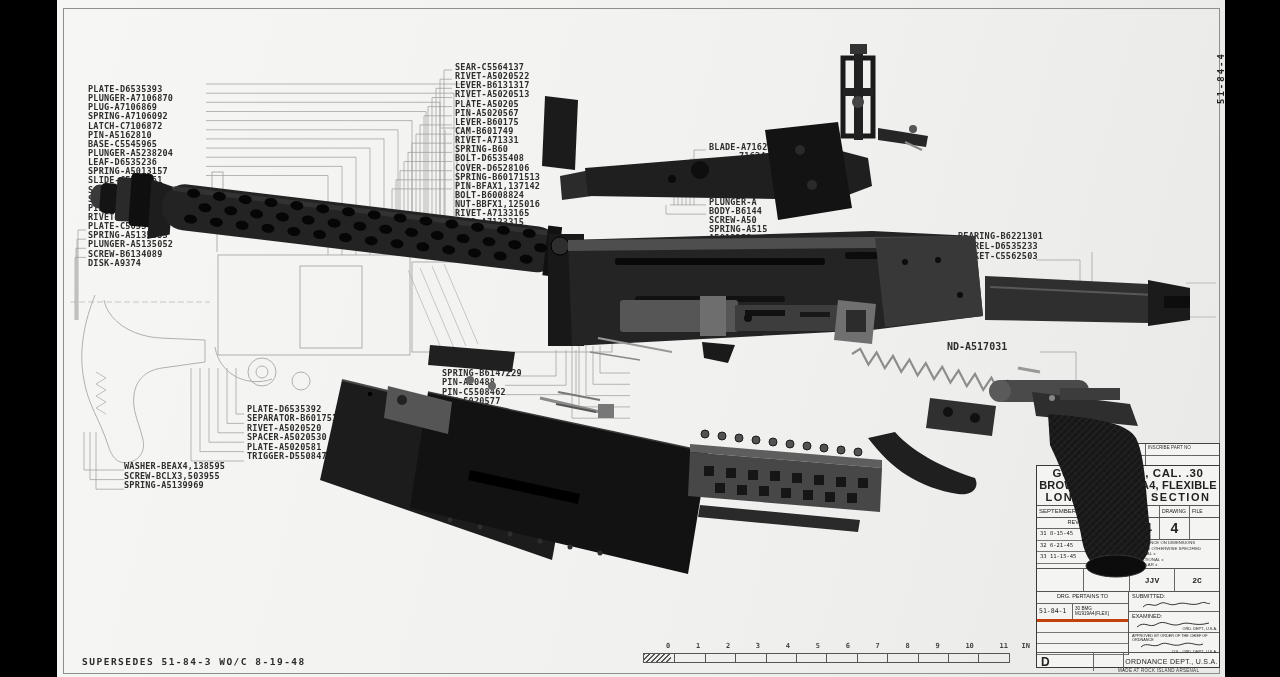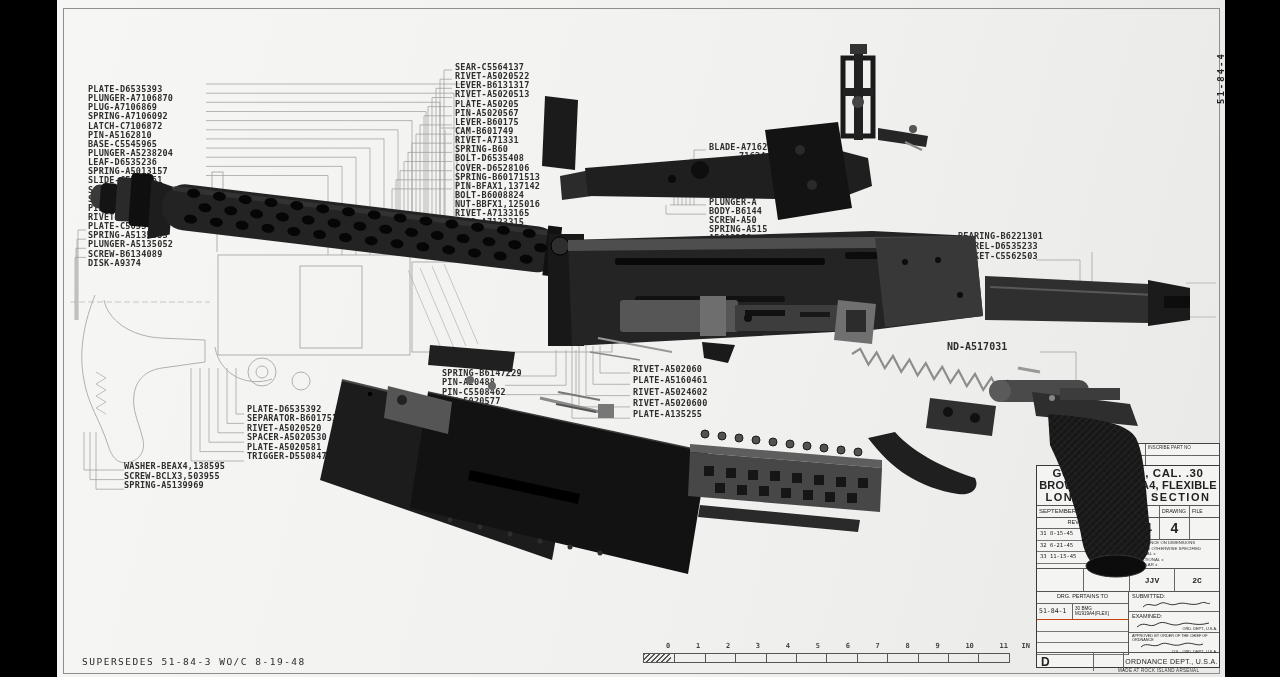--- a/index.html
+++ b/index.html
@@ -25,21 +25,21 @@
   #col-right .rp-item:nth-child(3){margin-left:48px;}
   #col-right .rp-item:nth-child(4){margin-left:38px;}
   .frag{position:absolute;font-family:"DejaVu Sans Mono",monospace;font-weight:bold;
         font-size:10px;color:#2e2e2e;white-space:nowrap;}
 
   #vertical-number{position:absolute;left:1216px;top:104px;transform:rotate(-90deg);
         transform-origin:0 0;font-family:"DejaVu Sans Mono",monospace;font-weight:bold;
         font-size:9px;letter-spacing:2px;color:#222;}
 
   #supersedes{position:absolute;left:82px;top:656px;font-family:"DejaVu Sans Mono",monospace;
-        font-weight:normal;font-size:9.5px;letter-spacing:1.5px;color:#2b2b2b;}
+        font-weight:bold;font-size:9.5px;letter-spacing:1.5px;color:#2b2b2b;}
 
   
   #scalebar{position:absolute;left:640px;top:642px;width:372px;height:24px;}
   #scale-numbers{position:absolute;left:26px;top:0;width:342px;display:flex;
         justify-content:space-between;font-family:"DejaVu Sans Mono",monospace;
         font-size:7px;font-weight:bold;color:#444;}
   #scale-rule{position:absolute;left:3px;right:2px;top:11px;height:8px;
         border:1px solid #555;
         background:repeating-linear-gradient(90deg,#555 0 1px,transparent 1px 30.4px);}
   #scale-hatch{position:absolute;left:0;top:0;width:27px;height:8px;
@@ -80,21 +80,21 @@
   .tb-tol .rp-item{font-size:4.3px;line-height:5.5px;padding-left:4px;color:#333;}
   .tb-pers{height:22px;border-bottom:1px solid #555;display:grid;
         grid-template-columns:46px 46px 45px 1fr;font-family:Liberation Mono, monospace;}
   .tb-pers div{border-left:1px solid #666;text-align:center;font-weight:bold;
         font-size:8px;padding-top:7px;}
   .tb-pers div:first-child{border-left:0;}
   .tb-pert{height:60px;border-bottom:1px solid #555;display:grid;grid-template-columns:92px 1fr;}
   .tb-pertl{border-right:1px solid #555;display:flex;flex-direction:column;}
   .tb-perth{height:10px;border-bottom:1px solid #666;text-align:center;font-size:5.5px;
         padding-top:1px;}
-  .tb-pertrow{height:15px;border-bottom:1px solid #c2410c;display:grid;
+  .tb-pertrow{height:15px;border-bottom:3px solid #c2410c;display:grid;
         grid-template-columns:36px 1fr;}
   .tb-pertrow .no{border-right:1px solid #666;font-size:6.5px;font-family:"DejaVu Sans Mono",monospace;
         padding:3px 0 0 2px;}
   .tb-pertrow .ds{font-size:4.6px;line-height:5.2px;padding:2px 0 0 2px;}
   .tb-blank{flex:1;border-bottom:1px solid #777;}
   .tb-sig{border-bottom:1px solid #666;font-size:5.5px;padding:1px 0 0 3px;position:relative;}
   .tb-sig svg{position:absolute;}
   .tb-approve{font-size:3.8px;}
   .tb-coltitle{position:absolute;right:2px;bottom:1px;font-size:3.8px;}
   .tb-bottom{height:18px;display:grid;grid-template-columns:56px 30px 1fr;}
@@ -253,27 +253,20 @@
       <div class="rp-item">JACKET-C5562503</div>
     </div>
   <div class="part-col" id="col-center" style="left:442px;top:369px;">
       <div class="rp-item">SPRING-B6147229</div>
       <div class="rp-item">PIN-A20488</div>
       <div class="rp-item">PIN-C5508462</div>
       <div class="rp-item">PIN-5020577</div>
       <div class="rp-item">LOC-214</div>
       <div class="rp-item">415</div>
     </div>
-  <div class="part-col" id="col-plate" style="left:633px;top:365px;">
-      <div class="rp-item">RIVET-A502060</div>
-      <div class="rp-item">PLATE-A5160461</div>
-      <div class="rp-item">RIVET-A5024602</div>
-      <div class="rp-item">RIVET-A5020600</div>
-      <div class="rp-item">PLATE-A135255</div>
-    </div>
   <div class="part-col" id="col-lowerleft" style="left:247px;top:405px;">
       <div class="rp-item">PLATE-D6535392</div>
       <div class="rp-item">SEPARATOR-B6017511</div>
       <div class="rp-item">RIVET-A5020520</div>
       <div class="rp-item">SPACER-A5020530</div>
       <div class="rp-item">PLATE-A5020581</div>
       <div class="rp-item">TRIGGER-D5508476</div>
     </div>
   <div class="part-col" id="col-washer" style="left:124px;top:462px;">
       <div class="rp-item">WASHER-BEAX4,138595</div>

